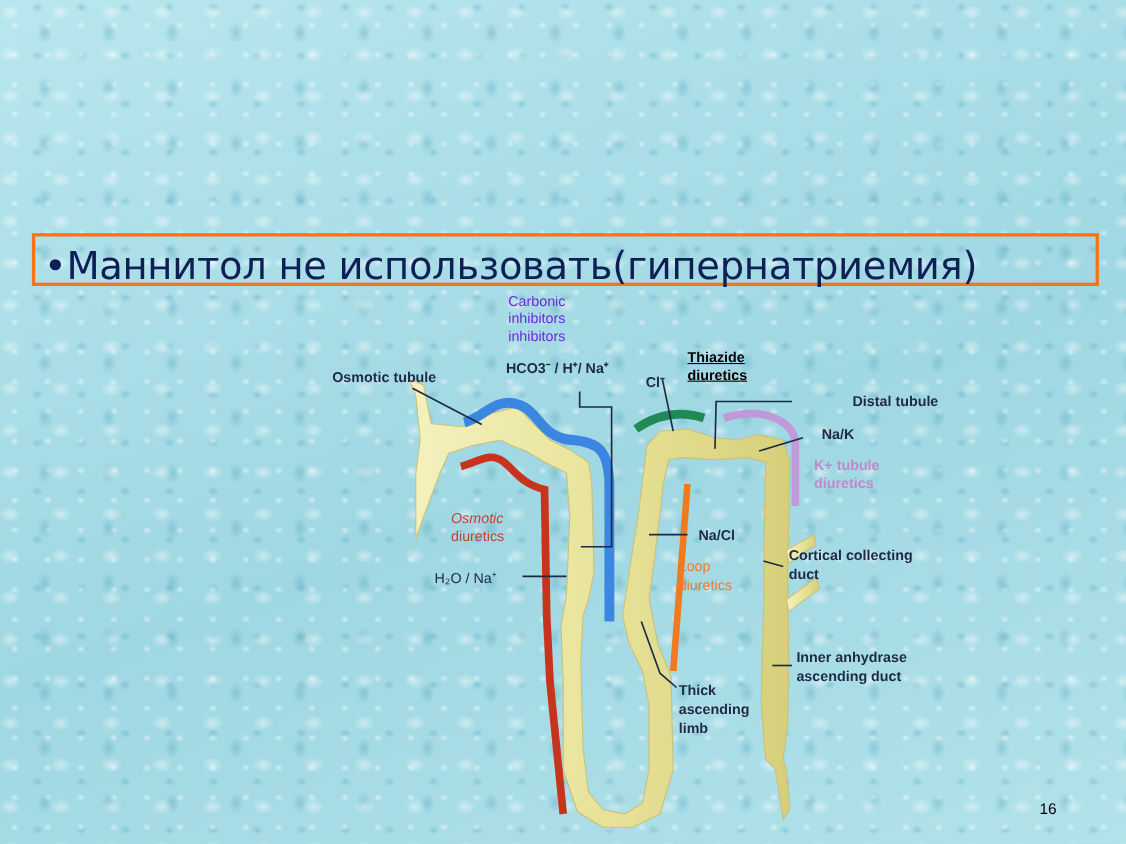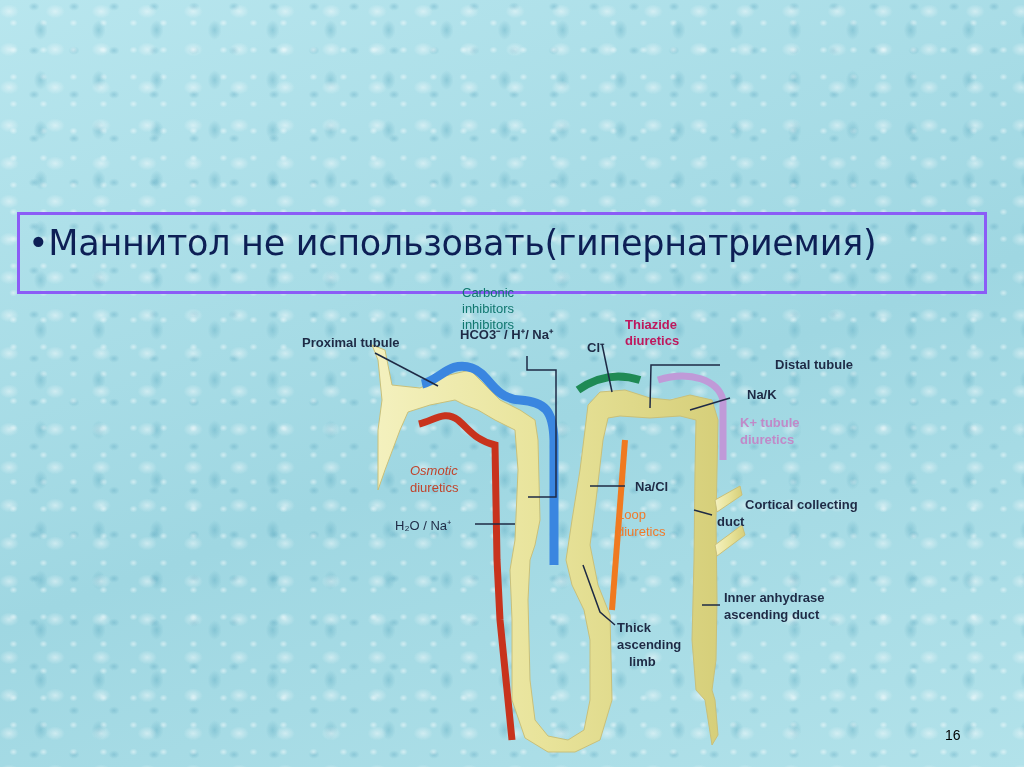--- a/index.html
+++ b/index.html
@@ -6,28 +6,28 @@
   body{width:1024px;height:767px;overflow:hidden;position:relative;
     background-color:#a9dde6;
     background-image:
       radial-gradient(ellipse 14px 10px at 20% 30%, rgba(255,255,255,0.45), rgba(255,255,255,0) 70%),
       radial-gradient(ellipse 10px 14px at 70% 60%, rgba(80,160,185,0.35), rgba(80,160,185,0) 70%),
       radial-gradient(ellipse 6px 5px at 45% 85%, rgba(255,255,255,0.5), rgba(255,255,255,0) 70%),
       radial-gradient(ellipse 8px 6px at 85% 15%, rgba(70,150,180,0.3), rgba(70,150,180,0) 70%),
       linear-gradient(160deg,#b8e6ee,#9fd7e2 55%,#b2e2ea);
     background-size:46px 38px,58px 50px,30px 27px,40px 44px,100% 100%;
     font-family:"Liberation Sans",sans-serif;}
-  .title-box{position:absolute;left:17px;top:212px;width:970px;height:82px;
-    border:3px solid #8b5cf6;box-sizing:border-box;}
+  .title-box{position:absolute;left:29px;top:212px;width:970px;height:48px;
+    border:3px solid #f97316;box-sizing:border-box;}
   .title-text{position:absolute;left:8px;top:8px;font-family:"DejaVu Sans",sans-serif;
     font-size:35px;color:#0d1f55;letter-spacing:-0.3px;white-space:nowrap;}
   .lbl{position:absolute;font-size:13px;font-weight:bold;line-height:16px;white-space:nowrap;}
   .dark{color:#1e2a45;}
-  .blue{color:#0f766e;margin-top:19px;}
-  .green{color:#be185d;}
+  .blue{color:#6d28d9;}
+  .green{color:#000000;text-decoration:underline;}
   .red{color:#c0432b;}
   .orange{color:#f07a2a;}
   .purple{color:#c08ac8;}
   .pnum{position:absolute;left:945px;top:727px;font-size:14px;color:#000000;}
   svg.diag{position:absolute;left:0;top:0;}
 </style>
 </head>
 <body>
 
 <div class="title-box">
@@ -62,39 +62,39 @@
     <polyline points="650,408 651,365 720,365"></polyline>
     <line x1="690" y1="410" x2="730" y2="398"></line>
     <line x1="475" y1="524" x2="515" y2="524"></line>
     <line x1="590" y1="486" x2="625" y2="486"></line>
     <line x1="694" y1="510" x2="712" y2="515"></line>
     <line x1="702" y1="605" x2="720" y2="605"></line>
     <polyline points="583,565 600,612 615,625"></polyline>
   </g>
 </svg>
 
-<div class="lbl dark" style="left:302px;top:335px;">Proximal tubule</div>
+<div class="lbl dark" style="left:302px;top:335px;">Osmotic tubule</div>
 <div class="lbl blue" style="left:462px;top:266px;font-weight:normal;">Carbonic</div>
 <div class="lbl blue" style="left:462px;top:282px;font-weight:normal;">inhibitors</div>
 <div class="lbl blue" style="left:462px;top:298px;font-weight:normal;">inhibitors</div>
 <div class="lbl dark" style="left:460px;top:327px;">HCO3⁻ / H⁺/ Na⁺</div>
 <div class="lbl dark" style="left:587px;top:340px;">Cl⁻</div>
 <div class="lbl green" style="left:625px;top:317px;">Thiazide</div>
 <div class="lbl green" style="left:625px;top:333px;">diuretics</div>
 <div class="lbl dark" style="left:764px;top:357px;padding-left:11px;">Distal tubule</div>
 <div class="lbl dark" style="left:747px;top:387px;">Na/K</div>
 <div class="lbl purple" style="left:740px;top:415px;">K+ tubule</div>
 <div class="lbl purple" style="left:740px;top:432px;">diuretics</div>
 <div class="lbl red" style="left:410px;top:463px;font-weight:normal;font-style:italic;">Osmotic</div>
 <div class="lbl red" style="left:410px;top:480px;font-weight:normal;">diuretics</div>
 <div class="lbl dark" style="left:395px;top:518px;font-weight:normal;">H₂O / Na⁺</div>
 <div class="lbl dark" style="left:635px;top:479px;">Na/Cl</div>
 <div class="lbl orange" style="left:617px;top:507px;font-weight:normal;">Loop</div>
 <div class="lbl orange" style="left:617px;top:524px;font-weight:normal;">diuretics</div>
-<div class="lbl dark" style="left:717px;top:497px;padding-left:28px;">Cortical collecting</div>
+<div class="lbl dark" style="left:717px;top:497px;">Cortical collecting</div>
 <div class="lbl dark" style="left:717px;top:514px;">duct</div>
 <div class="lbl dark" style="left:724px;top:590px;">Inner anhydrase</div>
 <div class="lbl dark" style="left:724px;top:607px;">ascending duct</div>
 <div class="lbl dark" style="left:617px;top:620px;">Thick</div>
 <div class="lbl dark" style="left:617px;top:637px;">ascending</div>
-<div class="lbl dark" style="left:617px;top:654px;margin-left:12px;">limb</div>
+<div class="lbl dark" style="left:617px;top:654px;">limb</div>
 
 <div class="pnum">16</div>
 
 </body></html>

